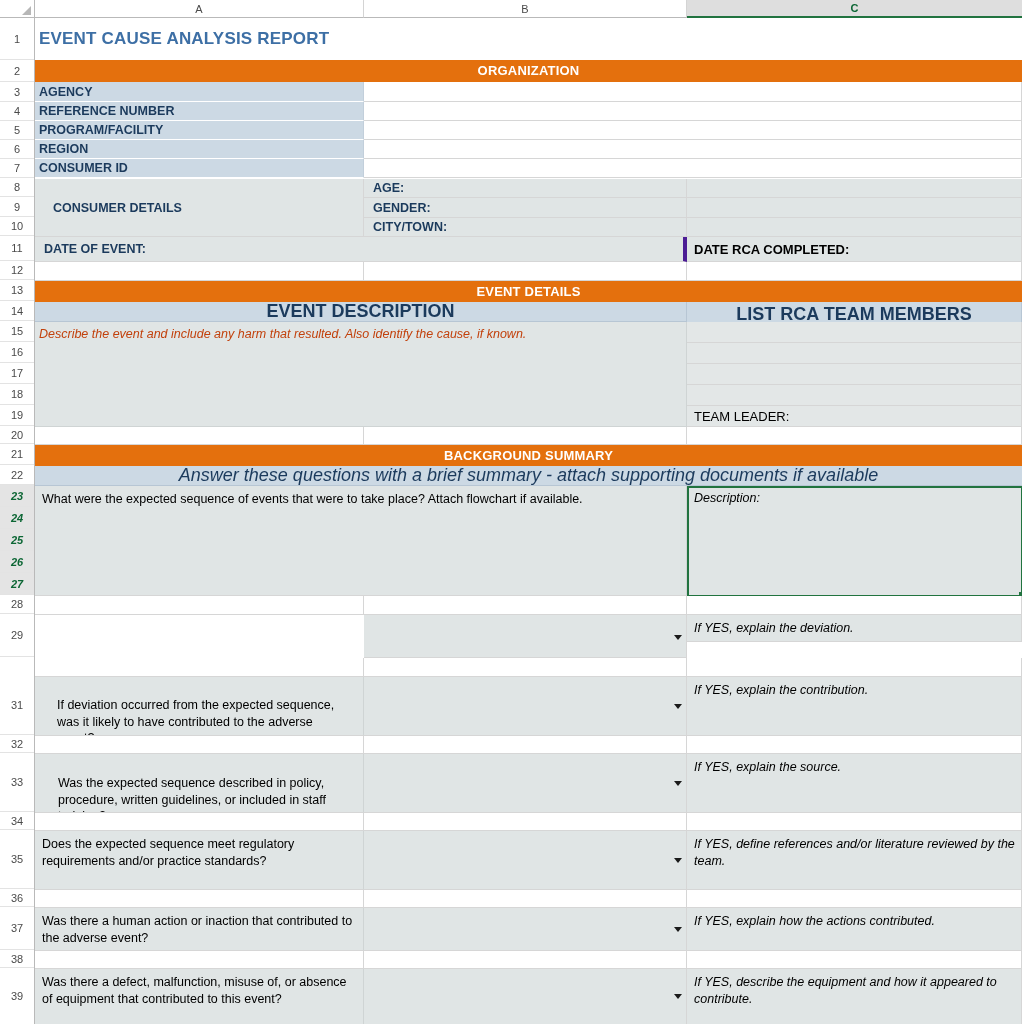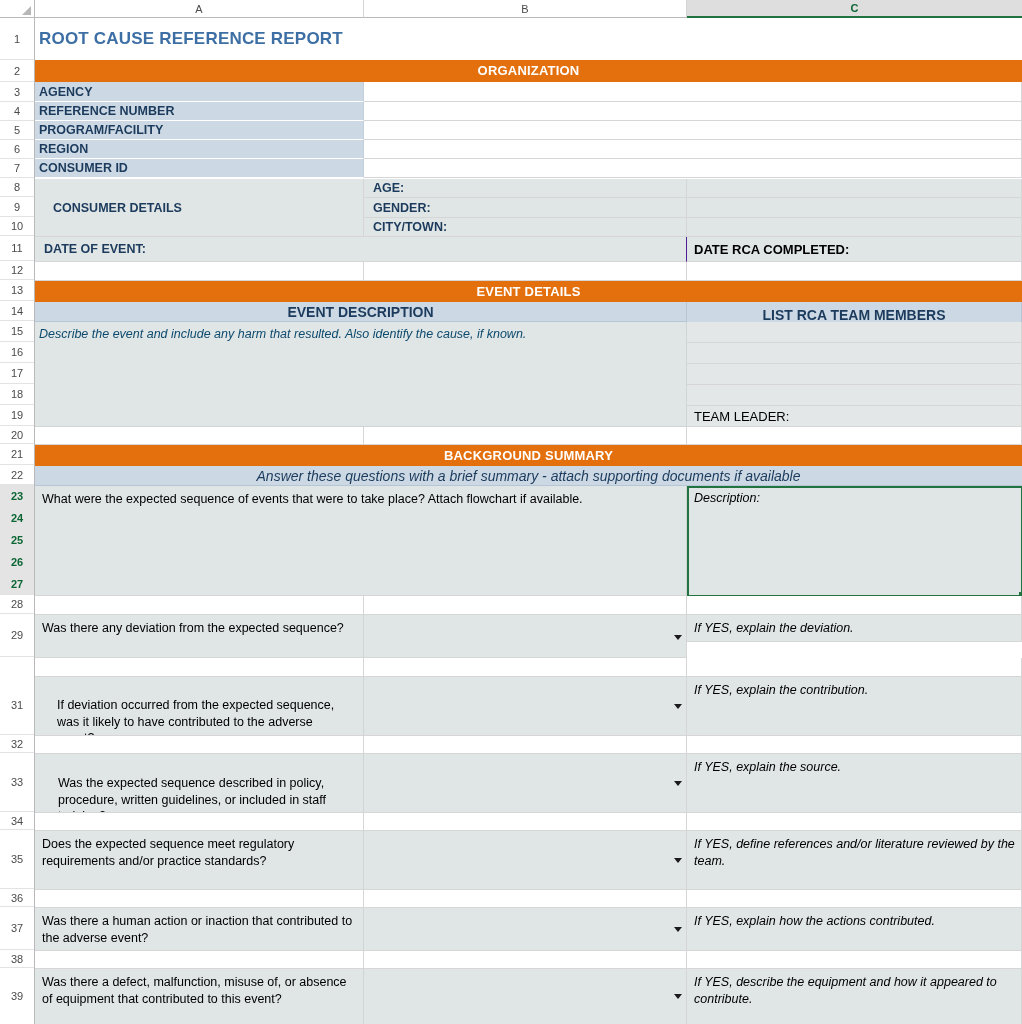--- a/index.html
+++ b/index.html
@@ -41,21 +41,21 @@
     background:#ffffff;border-right:1px solid #b9b9b9;
     box-sizing:border-box;
   }
   .rn{
     box-sizing:border-box;width:34px;
     display:flex;align-items:center;justify-content:center;
     font-size:11px;color:#4a4a4a;
     border-bottom:1px solid #e3e3e3;
     background:#ffffff;
   }
-  .rn.sel{background:#e4e4e4;color:#0c6634;font-weight:bold;}
+  .rn.sel{background:#e4e4e4;color:#0c6634;font-weight:bold;font-style:italic;}
 
   
   .grid{position:absolute;left:35px;top:18px;width:987px;height:1006px;}
   .cell{
     position:absolute;box-sizing:border-box;
     font-size:12.5px;color:#1b3a5c;
     overflow:hidden;
     border-right:1px solid #d6d6d6;
     border-bottom:1px solid #d6d6d6;
     background:#ffffff;
@@ -73,21 +73,21 @@
   .band{
     background:#e4700d;color:#ffffff;font-weight:bold;font-size:13px;
     justify-content:center;align-items:center;letter-spacing:.2px;
     border-right:none;border-bottom:1px solid #e4700d;
   }
   .lbl{
     background:#ccd9e4;color:#1b3a5c;font-weight:bold;font-size:12.5px;
     border-right:1px solid #c2cfdb;border-bottom:1px solid #ffffff;
   }
   .subhead{
-    background:#ccd9e4;color:#1b3a5c;font-weight:bold;font-size:14px;
+    background:#ccd9e4;color:#1b3a5c;font-weight:bold;font-size:18px;
     justify-content:center;align-items:center;
     border-right:1px solid #b7c6d4;border-bottom:1px solid #b7c6d4;
   }
   .subhead.italic{font-weight:normal;font-style:italic;}
   .shade{background:#e0e5e5;}
   .shade2{background:#e3e7e7;}
   .blank{background:#ffffff;}
   .qtext{
     color:#000000;font-size:12.5px;font-weight:normal;line-height:16.5px;
     white-space:normal;display:block;padding:5px 5px 0 7px;
@@ -96,21 +96,21 @@
     color:#000000;font-size:12.5px;font-style:italic;line-height:16.5px;
     white-space:normal;display:block;padding:5px 5px 0 7px;
   }
   .plainbold{color:#000000;font-size:13px;font-weight:normal;}
   .navbold{color:#1b3a5c;font-weight:bold;font-size:12.5px;}
   .descnote{
     color:#000000;font-size:12.5px;font-style:italic;
     padding:5px 5px 0 7px;display:block;white-space:normal;
   }
   .ital-desc{
-    color:#0c4a6e;font-size:12.5px;font-style:italic;
+    color:#c2410c;font-size:12.5px;font-style:italic;
     padding:4px 4px 0 4px;display:block;white-space:normal;line-height:16px;
   }
   .ddarrow{
     position:absolute;width:0;height:0;
     border-left:4.5px solid transparent;border-right:4.5px solid transparent;
     border-top:5px solid #1a1a1a;
   }
   .selbox{
     position:absolute;box-sizing:border-box;
     border:2px solid #21733f;pointer-events:none;
@@ -170,21 +170,21 @@
       <div class="rn" style="height: 18px;">34</div>
       <div class="rn" style="height: 59px;">35</div>
       <div class="rn" style="height: 18px;">36</div>
       <div class="rn" style="height: 43px;">37</div>
       <div class="rn" style="height: 18px;">38</div>
       <div class="rn" style="height: 57px;">39</div>
     </div>
 
   <div class="grid">
 
-    <div class="cell mid title" style="left:0;top:0;width:987px;height:42px">ROOT CAUSE REFERENCE REPORT</div>
+    <div class="cell mid title" style="left:0;top:0;width:987px;height:42px">EVENT CAUSE ANALYSIS REPORT</div>
 
     <div class="cell band" style="left:0;top:42px;width:987px;height:22px">ORGANIZATION</div>
 
     <div class="cell mid lbl" style="left:0;top:64px;width:329px;height:20px">AGENCY</div>
     <div class="cell mid blank" style="left:329px;top:64px;width:658px;height:20px"></div>
 
     <div class="cell mid lbl" style="left:0;top:84px;width:329px;height:19px">REFERENCE NUMBER</div>
     <div class="cell mid blank" style="left:329px;top:84px;width:658px;height:19px"></div>
 
     <div class="cell mid lbl" style="left:0;top:103px;width:329px;height:19px">PROGRAM/FACILITY</div>
@@ -200,21 +200,21 @@
 
     <div class="cell mid shade navbold" style="left:329px;top:161px;width:323px;height:19px;padding-left:9px">AGE:</div>
     <div class="cell mid shade" style="left:652px;top:161px;width:335px;height:19px"></div>
 
     <div class="cell mid shade navbold" style="left:329px;top:180px;width:323px;height:20px;padding-left:9px">GENDER:</div>
     <div class="cell mid shade" style="left:652px;top:180px;width:335px;height:20px"></div>
 
     <div class="cell mid shade navbold" style="left:329px;top:200px;width:323px;height:19px;padding-left:9px">CITY/TOWN:</div>
     <div class="cell mid shade" style="left:652px;top:200px;width:335px;height:19px"></div>
 
-    <div class="cell mid shade navbold" style="left:0;top:219px;width:652px;height:25px;padding-left:9px;border-right:1px solid #4c1d95">DATE OF EVENT:</div>
+    <div class="cell mid shade navbold" style="left:0;top:219px;width:652px;height:25px;padding-left:9px;border-right:4px solid #4c1d95">DATE OF EVENT:</div>
     <div class="cell mid shade plainbold" style="left:652px;top:219px;width:335px;height:25px;padding-left:7px;font-weight:bold">DATE RCA COMPLETED:</div>
 
     <div class="cell mid blank" style="left:0;top:244px;width:329px;height:19px"></div>
     <div class="cell mid blank" style="left:329px;top:244px;width:323px;height:19px"></div>
     <div class="cell mid blank" style="left:652px;top:244px;width:335px;height:19px"></div>
 
     <div class="cell band" style="left:0;top:263px;width:987px;height:21px">EVENT DETAILS</div>
 
     <div class="cell subhead" style="left:0;top:284px;width:652px;height:20px">EVENT DESCRIPTION</div>
     <div class="cell subhead" style="left:652px;top:284px;width:335px;height:26px">LIST RCA TEAM MEMBERS</div>
@@ -243,23 +243,20 @@
     <div class="cell top shade" style="left:652px;top:468px;width:335px;height:110px;padding:0">
       <span class="descnote">Description:</span>
     </div>
     <div class="selbox" style="left:652px;top:468px;width:336px;height:111px"></div>
     <div class="selhandle" style="left:984px;top:574px"></div>
 
     <div class="cell mid blank" style="left:0;top:578px;width:329px;height:19px"></div>
     <div class="cell mid blank" style="left:329px;top:578px;width:323px;height:19px"></div>
     <div class="cell mid blank" style="left:652px;top:578px;width:335px;height:19px"></div>
 
-    <div class="cell top shade" style="left:0;top:597px;width:329px;height:43px;padding:0;border-right:1px solid #cfd4d4">
-      <span class="qtext">Was there any deviation from the expected sequence?</span>
-    </div>
     <div class="cell mid shade" style="left:329px;top:597px;width:323px;height:43px;position:absolute"></div>
     <div class="ddarrow" style="left:639px;top:617px"></div>
     <div class="cell top shade" style="left:652px;top:597px;width:335px;height:27px;padding:0">
       <span class="hint">If YES, explain the deviation.</span>
     </div>
 
     <div class="cell mid blank" style="left:0;top:640px;width:329px;height:19px"></div>
     <div class="cell mid blank" style="left:329px;top:640px;width:323px;height:19px"></div>
     <div class="cell mid blank" style="left:652px;top:640px;width:335px;height:19px"></div>
 

